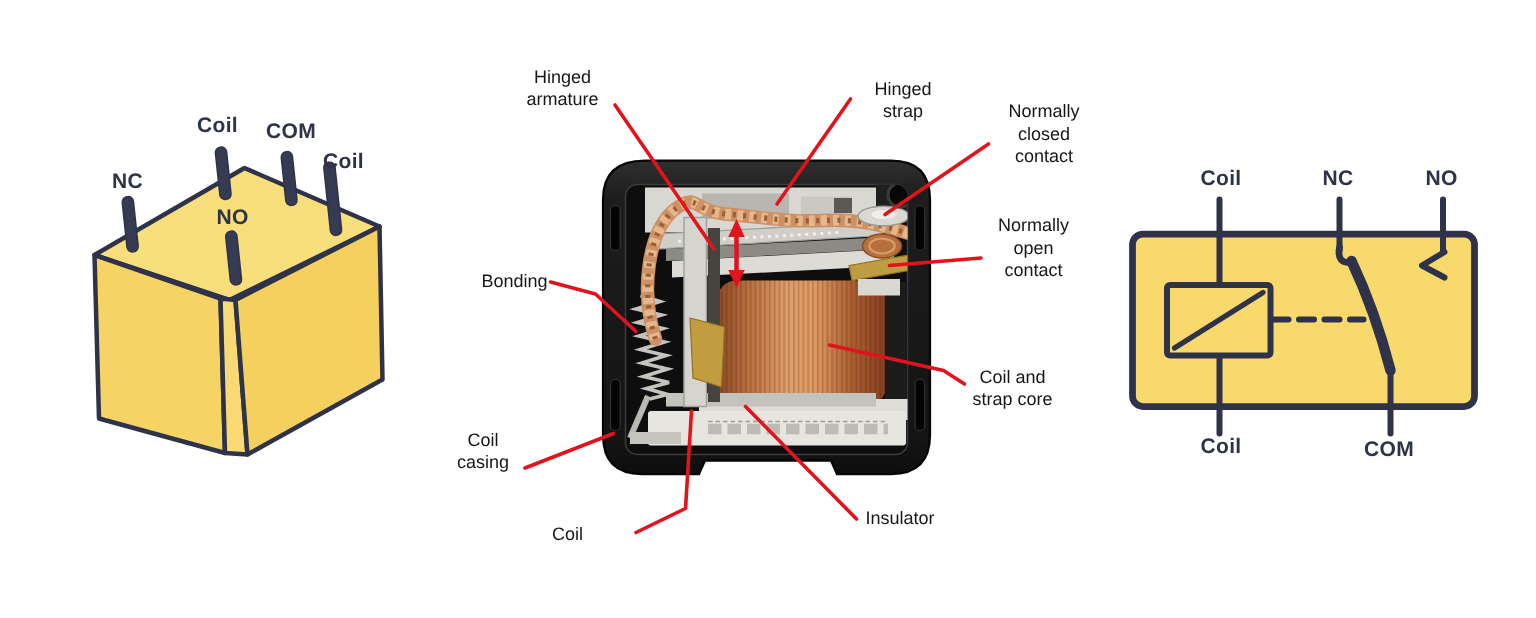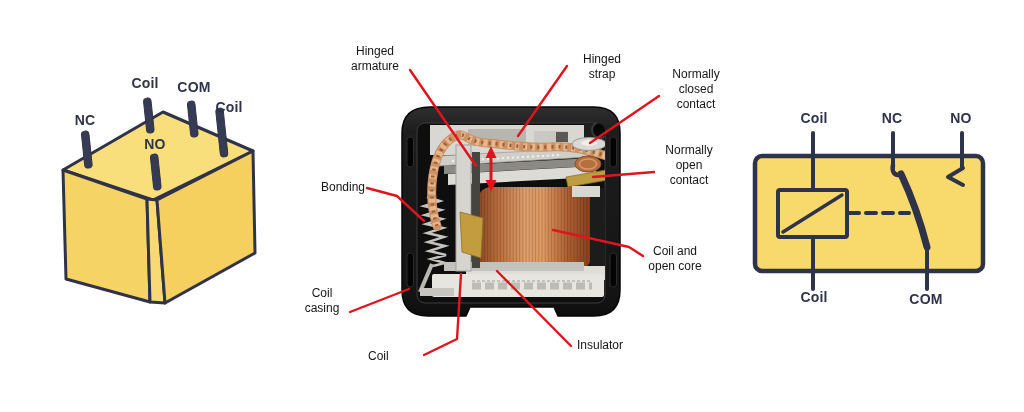--- a/index.html
+++ b/index.html
@@ -156,21 +156,21 @@
 <div class="label photo-label cx" style="left:602px;top:52px">Hinged
 strap</div>
 <div class="label photo-label cx" style="left:696px;top:67px">Normally
 closed
 contact</div>
 <div class="label photo-label cx" style="left:689px;top:143px">Normally
 open
 contact</div>
 <div class="label photo-label" style="left:321px;top:180px">Bonding</div>
 <div class="label photo-label cx" style="left:675px;top:244px">Coil and
-open core</div>
+strap core</div>
 <div class="label photo-label cx" style="left:322px;top:286px">Coil
 casing</div>
 <div class="label photo-label" style="left:368px;top:349px">Coil</div>
 <div class="label photo-label" style="left:577px;top:338px">Insulator</div>
 
 <div class="label pin-label cx" style="left:814px;top:111px">Coil</div>
 <div class="label pin-label cx" style="left:892px;top:111px">NC</div>
 <div class="label pin-label cx" style="left:961px;top:111px">NO</div>
 <div class="label pin-label cx" style="left:814px;top:290px">Coil</div>
 <div class="label pin-label cx" style="left:926px;top:292px">COM</div>

